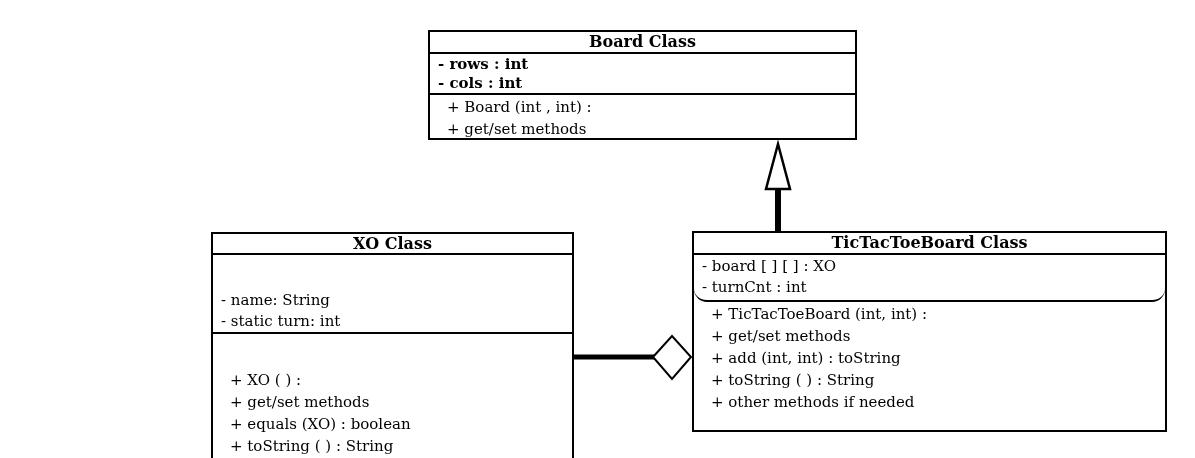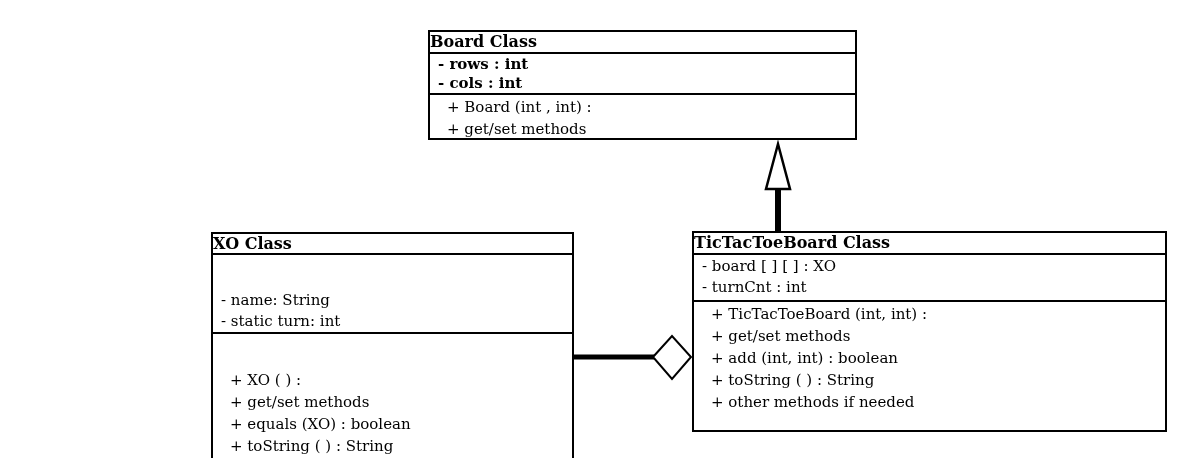--- a/index.html
+++ b/index.html
@@ -30,21 +30,21 @@
     border: 2px solid #000000;
     background: #ffffff;
     display: flex;
     flex-direction: column;
   }
   .uml-title {
     box-sizing: border-box;
     border-bottom: 2px solid #000000;
     font-weight: bold;
     font-size: 16px;
-    text-align: left;
+    text-align: center;
     white-space: nowrap;
     overflow: hidden;
   }
   .uml-attrs {
     box-sizing: border-box;
     border-bottom: 2px solid #000000;
     padding: 1px 8px 0 8px;
     overflow: hidden;
   }
   .uml-methods {
@@ -68,21 +68,21 @@
   #box-board .uml-methods .uml-line { line-height: 22px; }
 
   
   #box-xo      { left: 211px; top: 232px; width: 363px; height: 260px; gap: 34px; }
   #box-xo .uml-title      { height: 21px; line-height: 19px; }
   #box-xo .uml-attrs      { height: 45px; }
 
   
   #box-ttt     { left: 692px; top: 231px; width: 475px; height: 201px; }
   #box-ttt .uml-title     { height: 22px; line-height: 20px; }
-  #box-ttt .uml-attrs     { height: 47px; }
+  #box-ttt .uml-attrs     { height: 47px; border-radius: 13px; }
 </style>
 </head>
 <body>
 
 <div class="canvas">
 
   <svg class="connectors" viewBox="0 0 1195 458" xmlns="http://www.w3.org/2000/svg">
 
     <g>
       <line x1="778" y1="231" x2="778" y2="188" stroke="#000000" stroke-width="6"></line>
@@ -123,19 +123,19 @@
 
   <div class="uml-box" id="box-ttt">
     <div class="uml-title">TicTacToeBoard Class</div>
     <div class="uml-attrs">
       <div class="uml-line">- board [ ] [ ] : XO</div>
       <div class="uml-line">- turnCnt : int</div>
     </div>
     <div class="uml-methods">
       <div class="uml-line">+ TicTacToeBoard (int, int) :</div>
       <div class="uml-line">+ get/set methods</div>
-      <div class="uml-line">+ add (int, int) : boolean</div>
+      <div class="uml-line">+ add (int, int) : toString</div>
       <div class="uml-line">+ toString ( ) : String</div>
       <div class="uml-line">+ other methods if needed</div>
     </div>
   </div>
 
 </div>
 
 </body></html>

